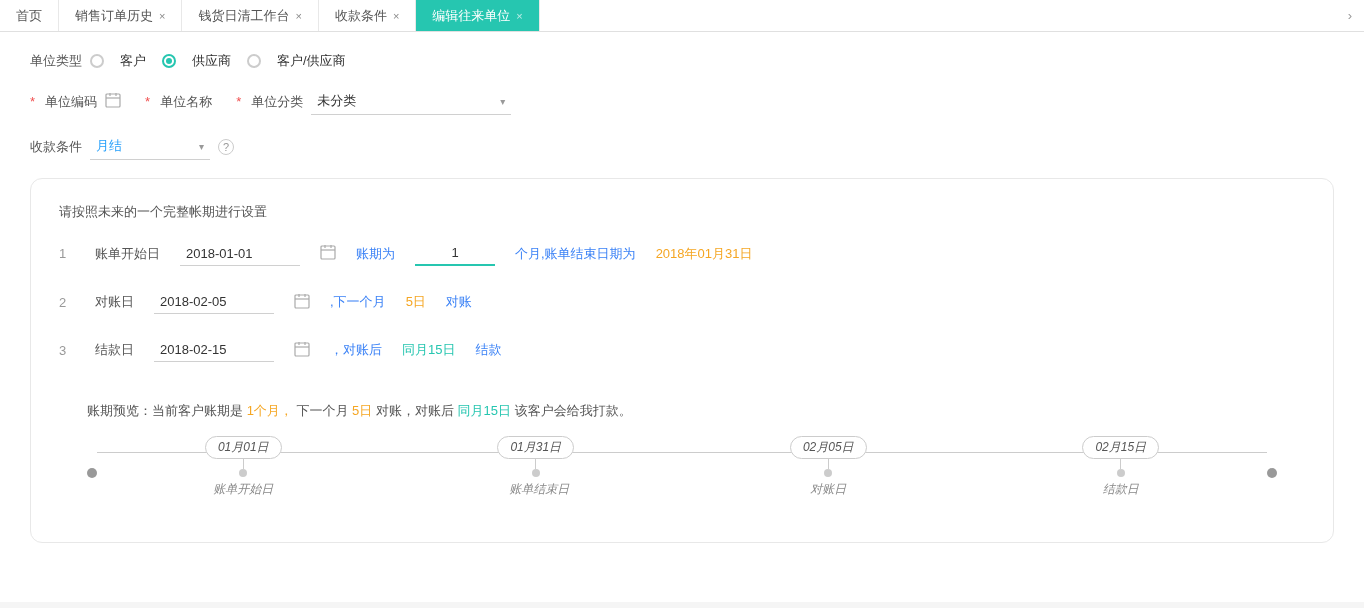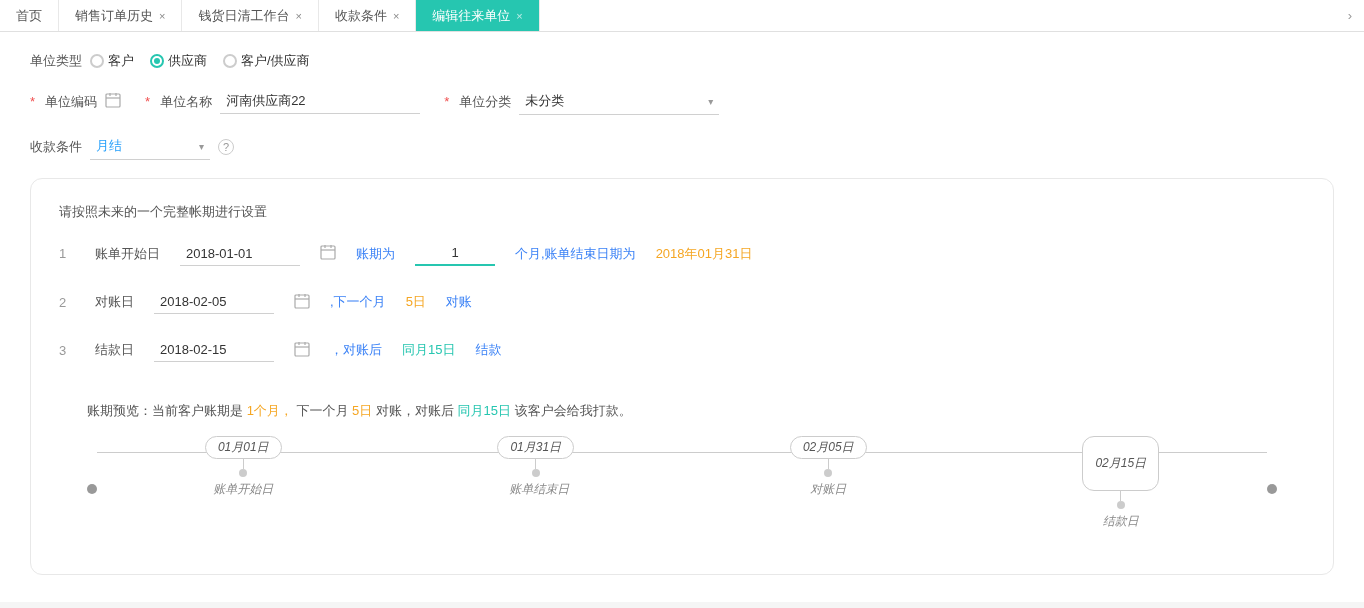--- a/index.html
+++ b/index.html
@@ -83,21 +83,21 @@
 
     
     .radio-group {
       display: flex;
       align-items: center;
       gap: 16px;
     }
     .radio-item {
       display: flex;
       align-items: center;
-      gap: 4px;
+      gap: 16px;
       cursor: pointer;
       justify-content: flex-end;
     }
     .radio-circle {
       width: 14px;
       height: 14px;
       border-radius: 50%;
       border: 2px solid #ccc;
       display: flex;
       align-items: center;
@@ -285,21 +285,20 @@
             <rect x="1" y="2" width="14" height="13" rx="1" stroke="#aaa" stroke-width="1.2"></rect>
             <line x1="5" y1="1" x2="5" y2="4" stroke="#aaa" stroke-width="1.2"></line>
             <line x1="11" y1="1" x2="11" y2="4" stroke="#aaa" stroke-width="1.2"></line>
             <line x1="1" y1="6" x2="15" y2="6" stroke="#aaa" stroke-width="1.2"></line>
           </svg>
       </span>
     </div>
     <div class="form-group">
       <span class="required-star">*</span>
       <span class="form-label">单位名称</span>
-      <input class="form-input" style="width: 200px;" value="河南供应商22">
     </div>
     <div class="form-group">
       <span class="required-star">*</span>
       <span class="form-label">单位分类</span>
       <div class="unit-class-select">
         <span class="unit-class-value">未分类</span>
         <span class="chevron-down">▾</span>
       </div>
     </div>
   </div>
@@ -404,21 +403,21 @@
           </div>
 
           <div style="display:flex; flex-direction:column; align-items:center; z-index:1;">
             <div style="border:1px solid #ccc; border-radius:12px; padding:2px 12px; font-size:12px; color:#555; background:#fff;">02月05日</div>
             <div style="width:1px; height:10px; background:#ccc;"></div>
             <div style="width:8px; height:8px; border-radius:50%; background:#ccc;"></div>
             <div style="font-size:12px; color:#888; margin-top:4px;">对账日</div>
           </div>
 
           <div style="display:flex; flex-direction:column; align-items:center; z-index:1;">
-            <div style="border:1px solid #ccc; border-radius:12px; padding:18px 12px; font-size:12px; color:#555; background:#fff;">02月15日</div>
+            <div style="border:1px solid #ccc; border-radius:12px; padding:2px 12px; font-size:12px; color:#555; background:#fff;">02月15日</div>
             <div style="width:1px; height:10px; background:#ccc;"></div>
             <div style="width:8px; height:8px; border-radius:50%; background:#ccc;"></div>
             <div style="font-size:12px; color:#888; margin-top:4px;">结款日</div>
           </div>
 
         </div>
 
         <div style="z-index:1; width:10px; height:10px; border-radius:50%; background:#999; flex-shrink:0; margin-top:12px;"></div>
       </div>
     </div>

